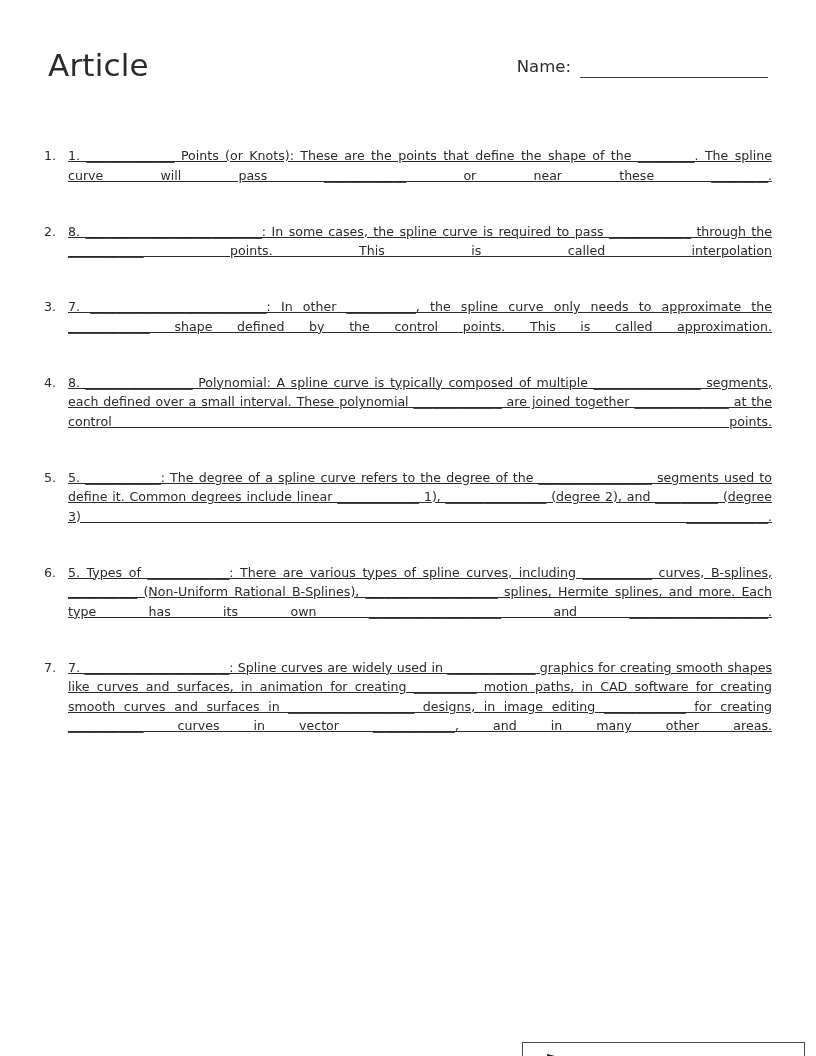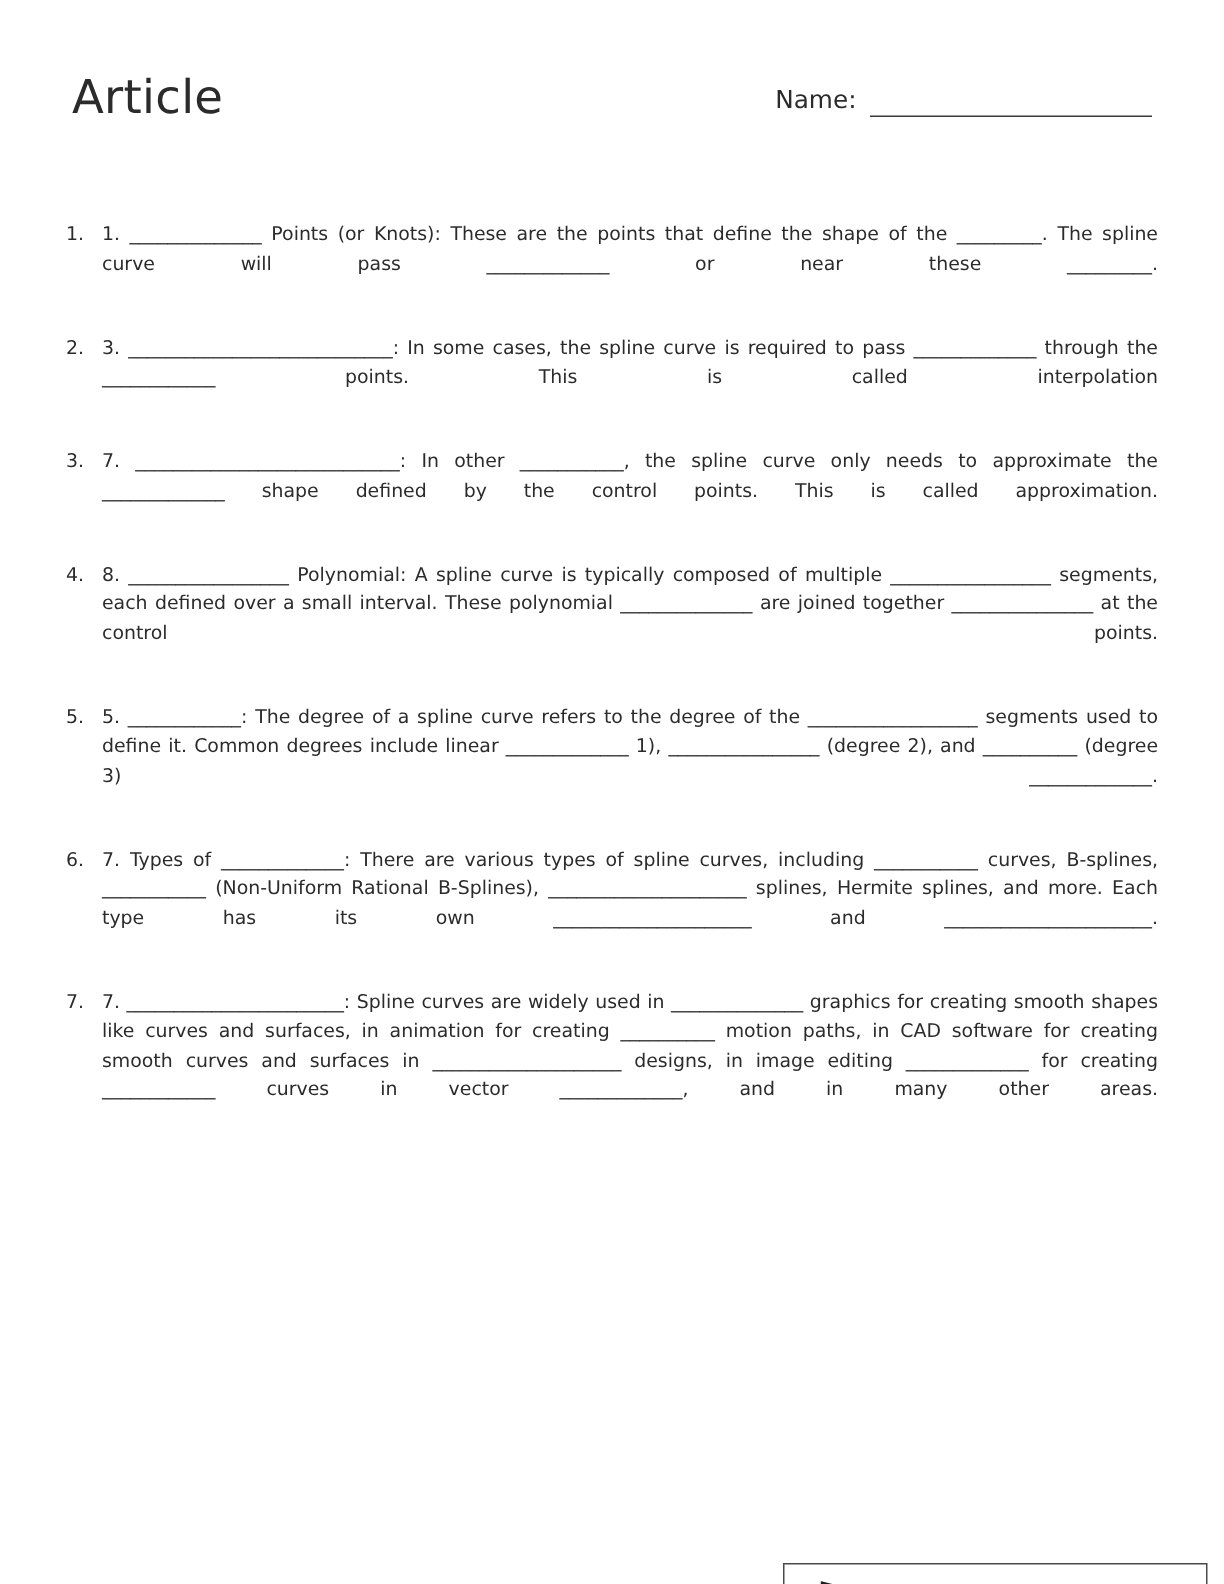--- a/index.html
+++ b/index.html
@@ -98,20 +98,21 @@
     color: #2b2b2b;
     line-height: 19.5px;
   }
   .q-text {
     font-size: 12.6px;
     line-height: 19.5px;
     color: #2b2b2b;
     text-align: justify;
     text-justify: inter-word;
     word-spacing: 0.2px;
+    text-decoration: underline;
   }
   
   .q-text::after {
     content: "";
     display: inline-block;
     width: 100%;
   }
 
   
   .footer-badge {
@@ -164,41 +165,41 @@
   <div class="list-wrap">
     <ol class="q-list">
 
       <li>
         <span class="li-marker">1.</span>
         <div class="q-text">1. ______________ Points (or Knots): These are the points that define the shape of the _________. The spline curve will pass _____________ or near these _________.</div>
       </li>
 
       <li>
         <span class="li-marker">2.</span>
-        <div class="q-text">3. ____________________________: In some cases, the spline curve is required to pass _____________ through the ____________ points. This is called interpolation</div>
+        <div class="q-text">8. ____________________________: In some cases, the spline curve is required to pass _____________ through the ____________ points. This is called interpolation</div>
       </li>
 
       <li>
         <span class="li-marker">3.</span>
         <div class="q-text">7. ____________________________: In other ___________, the spline curve only needs to approximate the _____________ shape defined by the control points. This is called approximation.</div>
       </li>
 
       <li>
         <span class="li-marker">4.</span>
         <div class="q-text">8. _________________ Polynomial: A spline curve is typically composed of multiple _________________ segments, each defined over a small interval. These polynomial ______________ are joined together _______________ at the control points.</div>
       </li>
 
       <li>
         <span class="li-marker">5.</span>
         <div class="q-text">5. ____________: The degree of a spline curve refers to the degree of the __________________ segments used to define it. Common degrees include linear _____________ 1), ________________ (degree 2), and __________ (degree 3) _____________.</div>
       </li>
 
       <li>
         <span class="li-marker">6.</span>
-        <div class="q-text">7. Types of _____________: There are various types of spline curves, including ___________ curves, B-splines, ___________ (Non-Uniform Rational B-Splines), _____________________ splines, Hermite splines, and more. Each type has its own _____________________ and ______________________.</div>
+        <div class="q-text">5. Types of _____________: There are various types of spline curves, including ___________ curves, B-splines, ___________ (Non-Uniform Rational B-Splines), _____________________ splines, Hermite splines, and more. Each type has its own _____________________ and ______________________.</div>
       </li>
 
       <li>
         <span class="li-marker">7.</span>
         <div class="q-text">7. _______________________: Spline curves are widely used in ______________ graphics for creating smooth shapes like curves and surfaces, in animation for creating __________ motion paths, in CAD software for creating smooth curves and surfaces in ____________________ designs, in image editing _____________ for creating ____________ curves in vector _____________, and in many other areas.</div>
       </li>
 
     </ol>
   </div>
 

